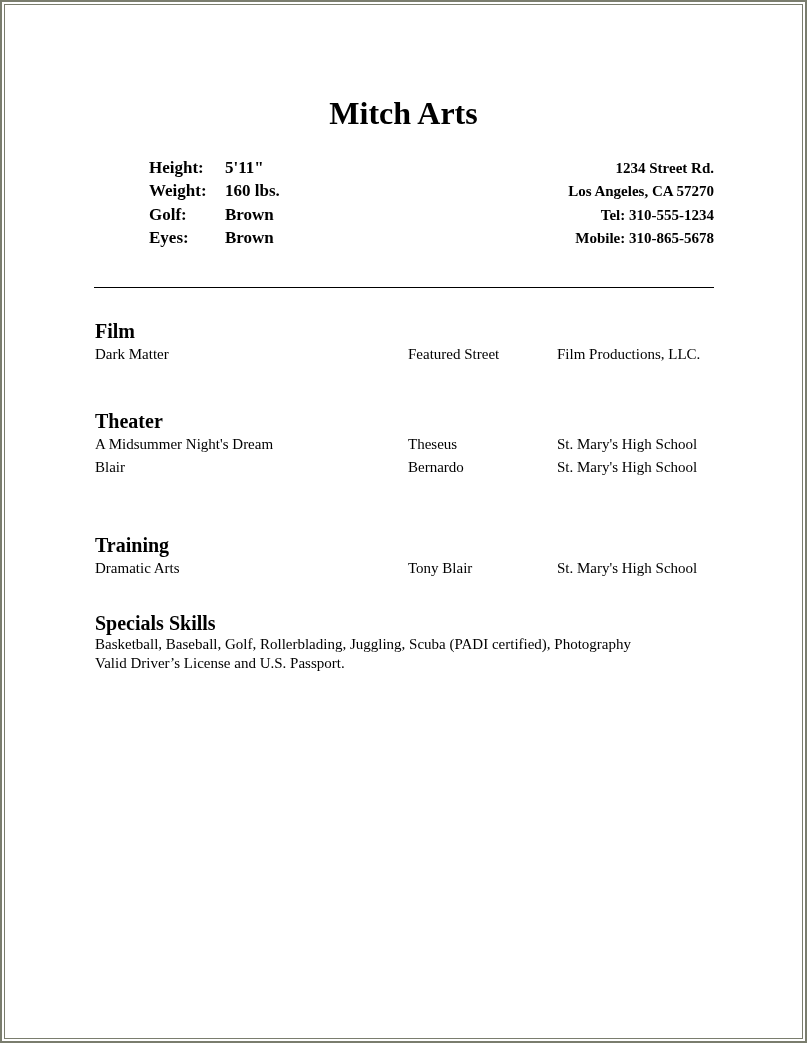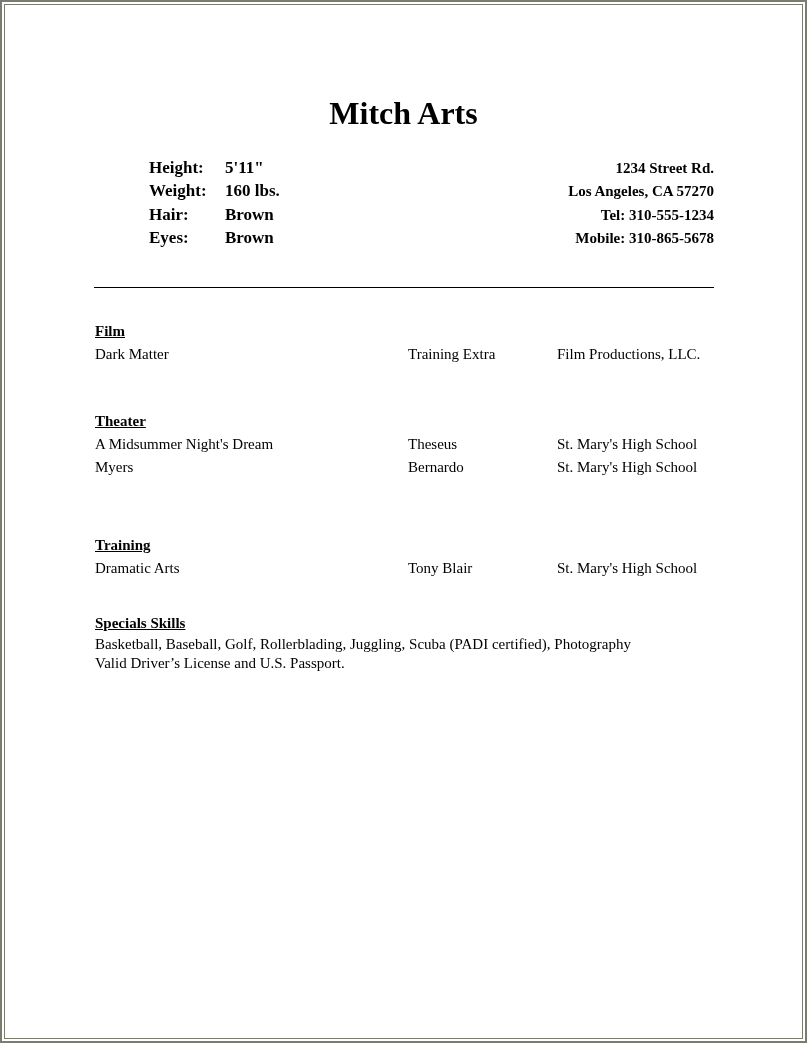--- a/index.html
+++ b/index.html
@@ -7,21 +7,21 @@
   .frame-outer { position: absolute; left: 0; top: 0; width: 807px; height: 1043px; box-sizing: border-box; border: 2px solid #7a7d6e; }
   .frame-inner { position: absolute; left: 4px; top: 4px; width: 799px; height: 1035px; box-sizing: border-box; border: 1px solid #7a7d6e; }
   .title { position: absolute; left: 0; width: 807px; top: 94px; text-align: center; font-size: 32px; font-weight: bold; line-height: 38px; }
   .stats { position: absolute; left: 109px; top: 157px; font-size: 17px; font-weight: bold; margin-left: 40px; }
   .stat-row { height: 23.3px; line-height: 22px; display: flex; }
   .stat-label { width: 76px; }
   .contact { position: absolute; right: 93px; top: 157px; font-size: 15px; font-weight: bold; text-align: right; }
   .contact-line { height: 23.3px; line-height: 22px; }
   .rule { position: absolute; left: 94px; top: 287px; width: 620px; height: 0; border-top: 1px solid #000; }
   .section { position: absolute; left: 95px; width: 630px; font-size: 15px; }
-  .section-heading { font-size: 15px; font-weight: bold; text-decoration: underline; line-height: 22px; height: 23px; }
+  .section-heading { font-size: 20px; font-weight: bold; line-height: 22px; height: 23px; }
   .credit-row { position: relative; height: 23px; line-height: 22px; }
   .credit-row span { position: absolute; top: 0; white-space: nowrap; }
   .c1 { left: 0; }
   .c2 { left: 313px; }
   .c3 { left: 462px; }
   .skills-line { line-height: 19px; white-space: nowrap; }
 </style>
 </head>
 <body>
 
@@ -33,21 +33,21 @@
 <div class="stats">
   <div class="stat-row">
     <span class="stat-label">Height:</span>
     <span>5'11"</span>
   </div>
   <div class="stat-row">
     <span class="stat-label">Weight:</span>
     <span>160 lbs.</span>
   </div>
   <div class="stat-row">
-    <span class="stat-label">Hair:</span>
+    <span class="stat-label">Golf:</span>
     <span>Brown</span>
   </div>
   <div class="stat-row">
     <span class="stat-label">Eyes:</span>
     <span>Brown</span>
   </div>
 </div>
 
 <div class="contact">
   <div class="contact-line">1234 Street Rd.</div>
@@ -55,34 +55,34 @@
   <div class="contact-line">Tel: 310-555-1234</div>
   <div class="contact-line">Mobile: 310-865-5678</div>
 </div>
 
 <div class="rule"></div>
 
 <div class="section" style="top:320px;">
   <div class="section-heading">Film</div>
   <div class="credit-row">
     <span class="c1">Dark Matter</span>
-    <span class="c2">Training Extra</span>
+    <span class="c2">Featured Street</span>
     <span class="c3">Film Productions, LLC.</span>
   </div>
 </div>
 
 <div class="section" style="top:410px;">
   <div class="section-heading">Theater</div>
   <div class="credit-row">
     <span class="c1">A Midsummer Night's Dream</span>
     <span class="c2">Theseus</span>
     <span class="c3">St. Mary's High School</span>
   </div>
   <div class="credit-row">
-    <span class="c1">Myers</span>
+    <span class="c1">Blair</span>
     <span class="c2">Bernardo</span>
     <span class="c3">St. Mary's High School</span>
   </div>
 </div>
 
 <div class="section" style="top:534px;">
   <div class="section-heading">Training</div>
   <div class="credit-row">
     <span class="c1">Dramatic Arts</span>
     <span class="c2">Tony Blair</span>

